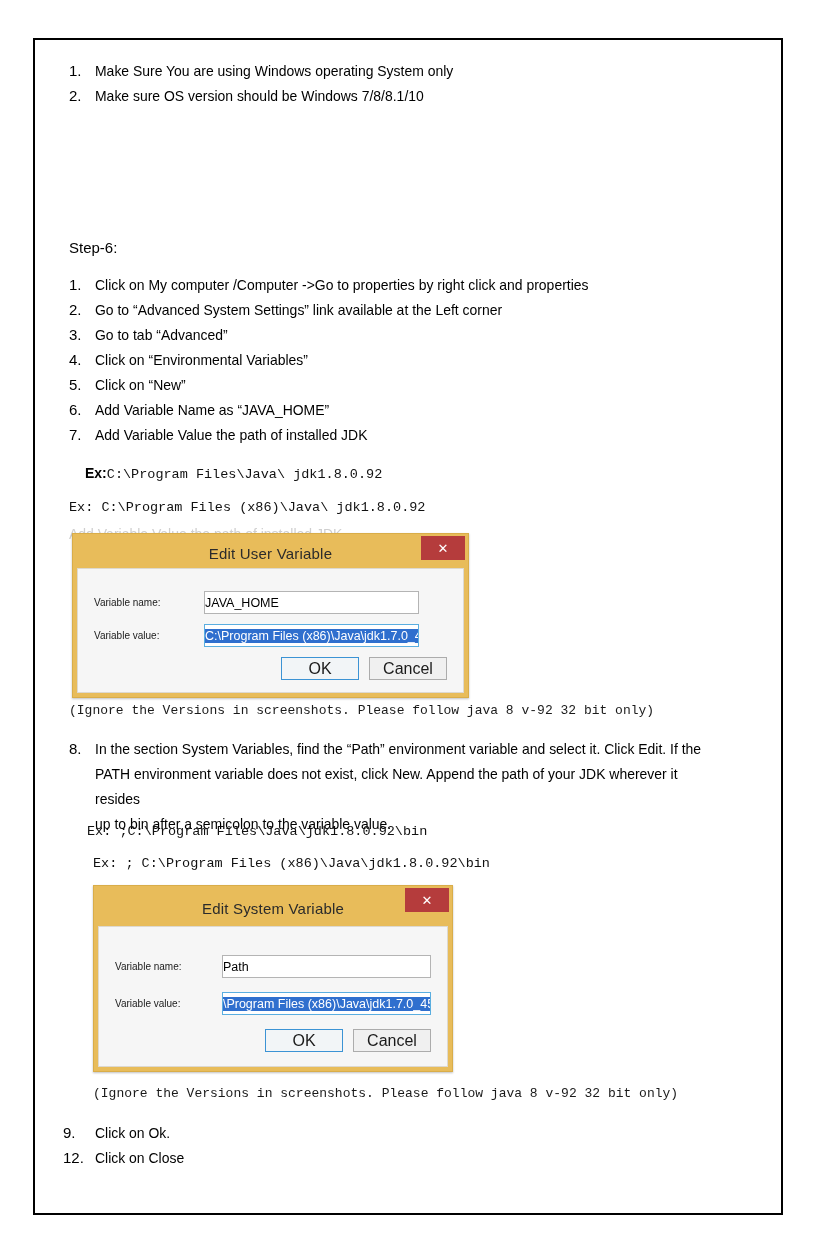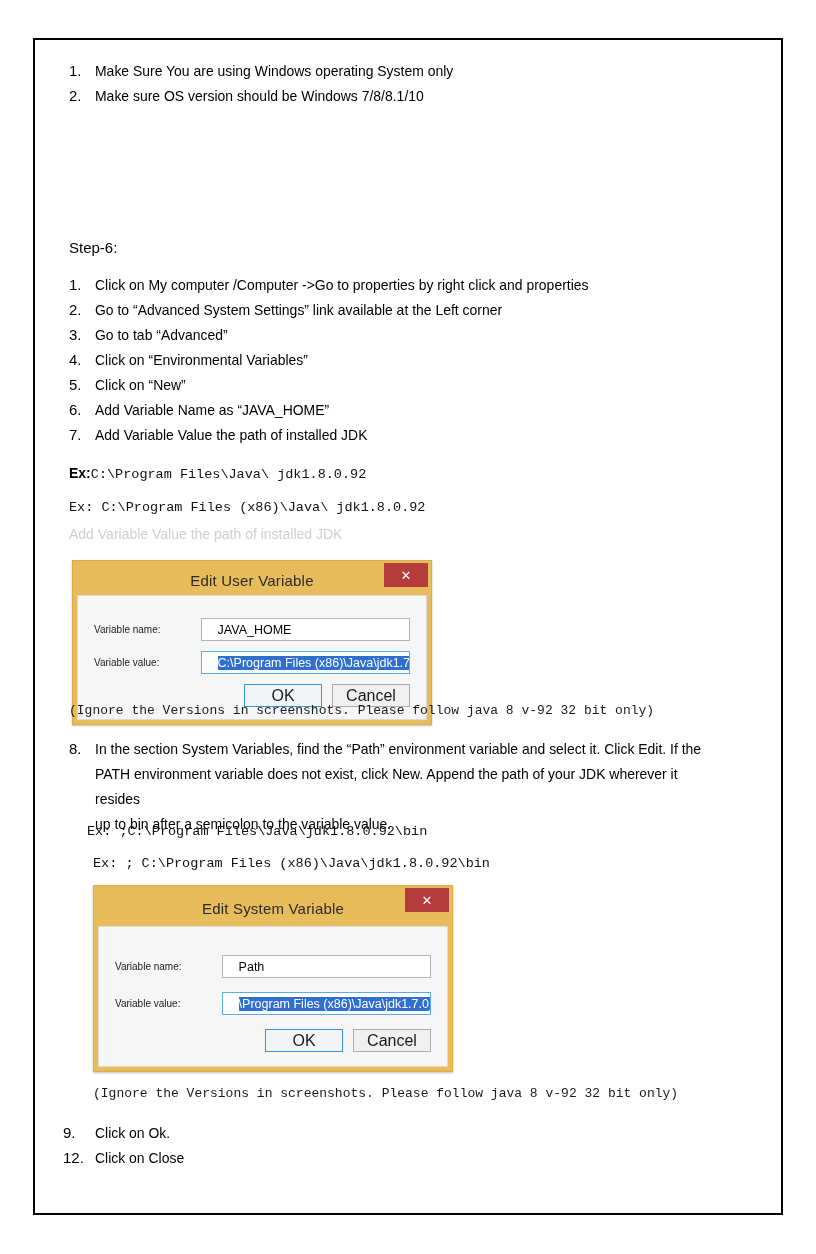--- a/index.html
+++ b/index.html
@@ -136,21 +136,21 @@
     color: #1a1a1a;
     font-family: "Liberation Sans", sans-serif;
   }
   .win-input {
     box-sizing: border-box;
     background: #ffffff;
     border: 1px solid #b4b4b4;
     font-size: 12.5px;
     font-family: "Liberation Sans", sans-serif;
     color: #000;
-    padding: 3px 16px;
+    padding: 3px 0;
     height: 23px;
     line-height: 16px;
     overflow: hidden;
     white-space: nowrap;
   }
   .win-input.focused {
     border: 1px solid #5aaee0;
   }
   .win-input .sel {
     background: #2f6fce;
@@ -232,29 +232,29 @@
       <div class="li-row">
         <span class="li-num">6.</span>
         <span class="li-txt">Add Variable Name as “JAVA_HOME”</span>
       </div>
       <div class="li-row">
         <span class="li-num">7.</span>
         <span class="li-txt">Add Variable Value the path of installed JDK</span>
       </div>
     </div>
 
-    <div class="block" style="left:34px; top:424px;">
+    <div class="block" style="left:50px; top:424px;">
       <span class="ex-label">Ex:</span><span class="mono">C:\Program Files\Java\ jdk1.8.0.92</span>
     </div>
 
     <div class="block mono" style="left:34px; top:458px;">Ex: C:\Program Files (x86)\Java\ jdk1.8.0.92</div>
 
     <div class="ghost-text" style="left:34px; top:486px; width:330px;">Add Variable Value the path of installed JDK</div>
 
-    <div class="win-dialog" style="left:37px; top:493px; width:360px;margin-top:27px;">
+    <div class="win-dialog" style="left:37px; top:493px; width:397px;">
       <div class="win-titlebar">
         <span class="win-title">Edit User Variable</span>
         <div class="win-close">✕</div>
       </div>
       <div class="win-body">
         <div class="win-field-row" style="margin-top:8px;">
           <span class="win-field-label" style="width:110px;">Variable name:</span>
           <div class="win-input" style="width:215px;">JAVA_HOME</div>
         </div>
         <div class="win-field-row">

